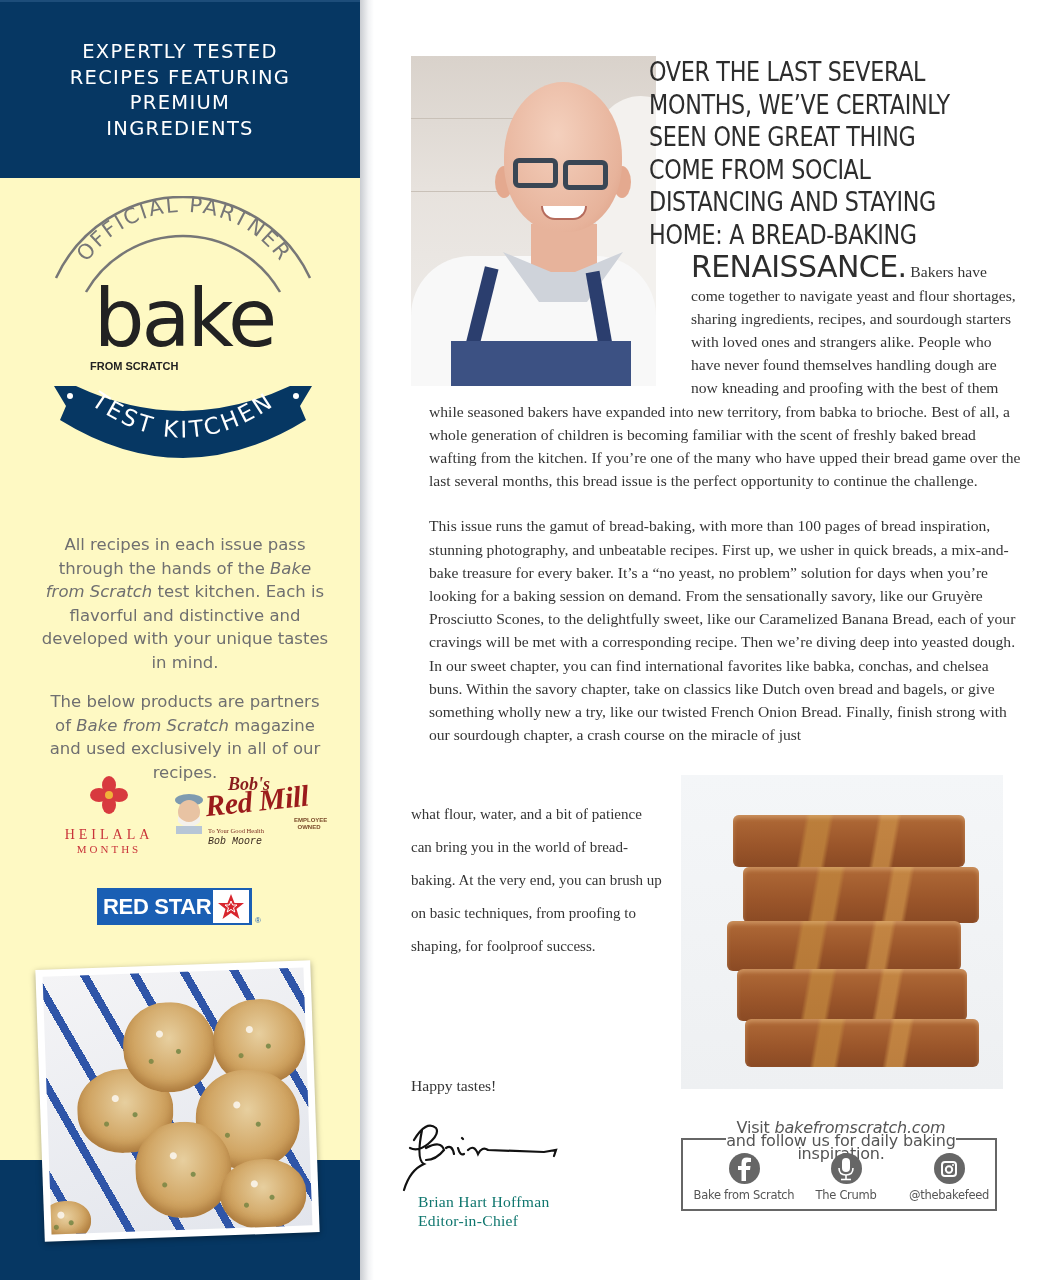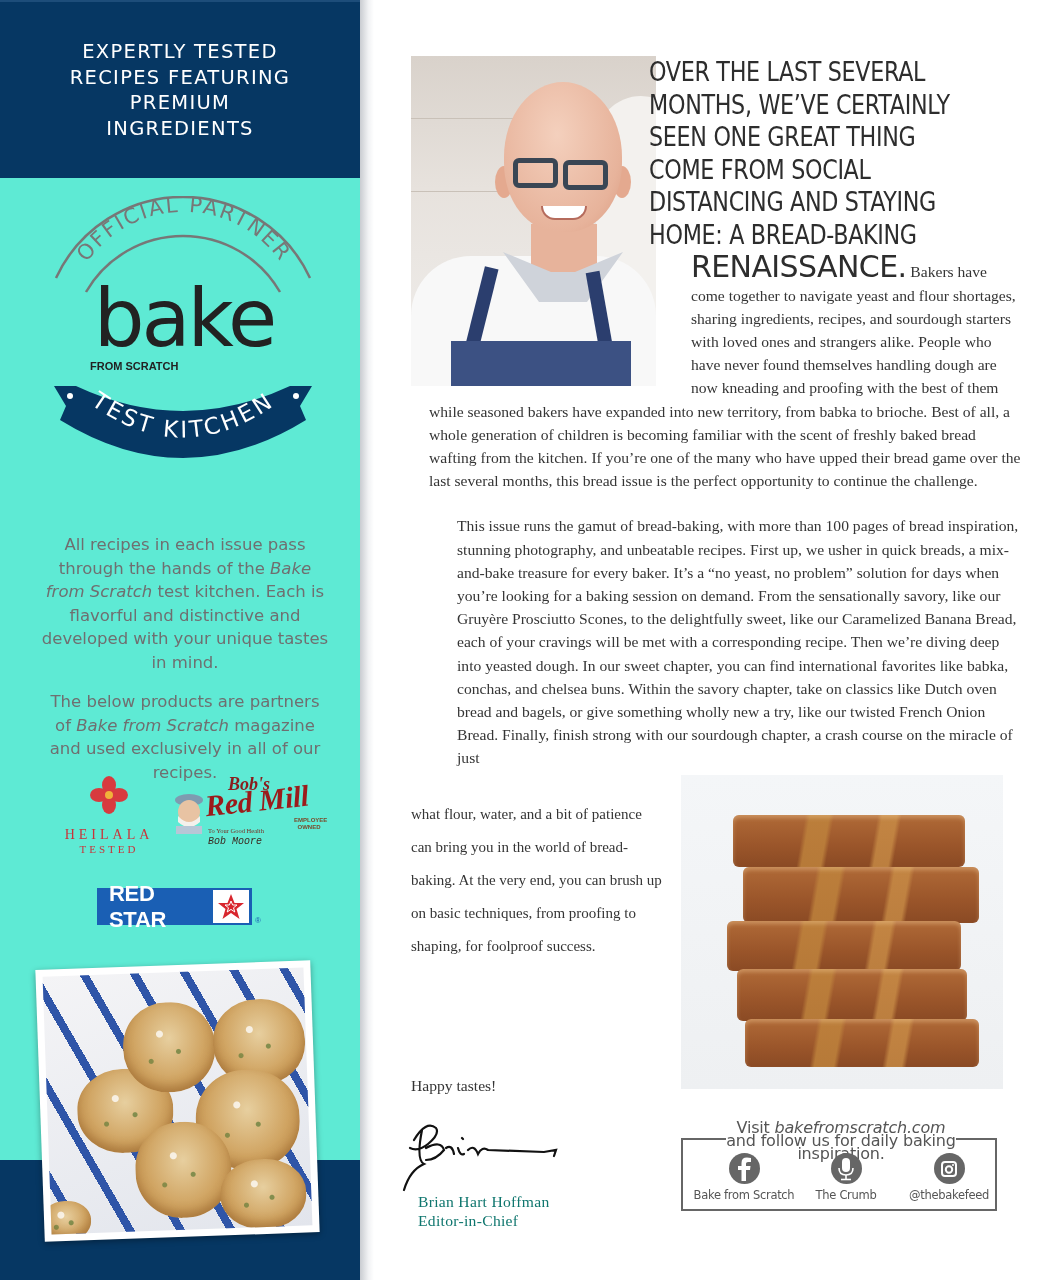--- a/index.html
+++ b/index.html
@@ -1,20 +1,20 @@
 <!DOCTYPE html>
 <html><head>
 <meta charset="utf-8">
 <style>
   * { box-sizing: border-box; margin: 0; padding: 0; }
   html, body { width: 1059px; height: 1280px; overflow: hidden; background: #fff; }
   body { position: relative; font-family: "Liberation Serif", serif; color: #2a2a2a; }
 
   
-  .sidebar { position: absolute; left: 0; top: 0; width: 360px; height: 1280px; background: #5eead4; }
+  .sidebar { position: absolute; left: 0; top: 0; width: 360px; height: 1280px; background: #fef9c3; }
   .sidebar-header {
     position: absolute; left: 0; top: 0; width: 360px; height: 178px;
     background: #063763; border-top: 2px solid #1d4d7a;
     display: flex; align-items: center; justify-content: center; text-align: center;
   }
   .sidebar-header .tagline {
     color: #fff; font-family: "DejaVu Sans", sans-serif; font-size: 19.5px;
     letter-spacing: 1.3px; line-height: 25.5px; font-weight: normal;
   }
   .gutter-shadow {
@@ -45,21 +45,21 @@
   .bobs-small { position: absolute; left: 8px; top: 0px; font-family: "Liberation Serif", serif; font-weight: bold; font-style: italic; color: #8a1d1d; font-size: 18px; margin-left: 48px; }
   .bobs-name { position: absolute; left: 33px; top: 10px; font-family: "Liberation Serif", serif; font-weight: bold; font-style: italic; color: #9b1b1b; font-size: 30px; letter-spacing: -0.5px; transform: rotate(-6deg); }
   .bobs-tag { position: absolute; left: 36px; top: 53px; font-family: "Liberation Serif", serif; font-size: 6.5px; color: #7a2b20; }
   .bobs-sign { position: absolute; left: 36px; top: 62px; font-family: Liberation Mono, monospace; font-style: italic; font-size: 10px; color: #3a2a20; }
   .bobs-badge { position: absolute; left: 122px; top: 43px; width: 30px; height: 24px; font-family: "Liberation Sans", sans-serif; font-size: 6px; color: #7a4a2a; text-align: center; line-height: 6.5px; font-weight: bold; }
 
   .partner-redstar {
     position: absolute; left: 97px; top: 888px; width: 155px; height: 37px;
     background: #1a5fb4; display: flex; align-items: center;
   }
-  .redstar-text { font-family: "Liberation Sans", sans-serif; font-weight: bold; color: #fff; font-size: 22px; padding-left: 12px; letter-spacing: -0.3px; width: 116px; }
+  .redstar-text { font-family: "Liberation Sans", sans-serif; font-weight: bold; color: #fff; font-size: 22px; padding-left: 6px; letter-spacing: -0.3px; width: 116px; }
   .redstar-box { width: 36px; height: 33px; background: #fff; margin-left: 0; display: flex; align-items: center; justify-content: center; }
   .redstar-reg { position: absolute; left: 255px; top: 916px; font-size: 8px; color: #1a5fb4; font-family: "Liberation Sans", sans-serif; }
 
   .sidebar-footer { position: absolute; left: 0; top: 1160px; width: 360px; height: 120px; background: #063763; }
 
   .photo-rolls {
     position: absolute; left: 40px; top: 965px; width: 275px; height: 272px;
     background: #fff; padding: 7px; transform: rotate(-2deg);
     box-shadow: 0 2px 6px rgba(0,0,0,0.35);
   }
@@ -103,21 +103,21 @@
   }
   .lede .float-spacer { float: left; width: 262px; height: 342px; }
   .lede .headline {
     font-family: "DejaVu Sans", sans-serif; font-weight: normal; font-size: 26.5px; line-height: 32.5px;
     letter-spacing: -0.6px; color: #2d2d2d; transform: scaleX(0.86); transform-origin: left center;
     display: inline; 
   }
   .headline-block { font-family: "DejaVu Sans", sans-serif; font-size: 26.5px; line-height: 32.5px; color: #2d2d2d; letter-spacing: -0.4px; }
   .headline-line { display: block; white-space: nowrap; transform: scaleX(0.84); transform-origin: left center; }
 
-  .body-p { margin-top: 22px; margin-left: 28px; }
+  .body-p { margin-top: 22px; }
 
   .loaf {
     position: absolute; left: 681px; top: 775px; width: 322px; height: 314px; overflow: hidden;
     background: linear-gradient(180deg, #f4f6f8 0%, #eef0f2 100%);
   }
   .slice { position: absolute; border-radius: 6px;
     background:
       linear-gradient(100deg, transparent 30%, rgba(190,130,60,0.85) 32% 40%, transparent 42% 60%, rgba(200,140,70,0.8) 62% 68%, transparent 70%),
       linear-gradient(180deg, #b06a37, #9a552a 60%, #8a4a24);
     box-shadow: inset 0 3px 4px rgba(255,220,170,0.35);
@@ -194,21 +194,21 @@
     <svg class="heilala-flower" viewBox="0 0 40 40">
       <g fill="#d83a3f">
         <ellipse cx="20" cy="10" rx="7" ry="9"></ellipse>
         <ellipse cx="30" cy="20" rx="9" ry="7"></ellipse>
         <ellipse cx="20" cy="30" rx="7" ry="9"></ellipse>
         <ellipse cx="10" cy="20" rx="9" ry="7"></ellipse>
       </g>
       <circle cx="20" cy="20" r="4" fill="#f1b23a"></circle>
     </svg>
     <div class="heilala-name">HEILALA</div>
-    <div class="heilala-sub">TESTED</div>
+    <div class="heilala-sub">MONTHS</div>
   </div>
 
   <div class="partner-bobs">
     <svg class="bobs-face" viewBox="0 0 34 42">
       <ellipse cx="17" cy="8" rx="14" ry="6" fill="#7e9bb0"></ellipse>
       <ellipse cx="17" cy="20" rx="11" ry="12" fill="#e8c3a3"></ellipse>
       <path d="M 6 24 Q 17 36 28 24 L 28 30 Q 17 40 6 30 Z" fill="#f4f1ec"></path>
       <rect x="4" y="34" width="26" height="8" fill="#b7c6d6"></rect>
     </svg>
     <div class="bobs-small">Bob's</div>

